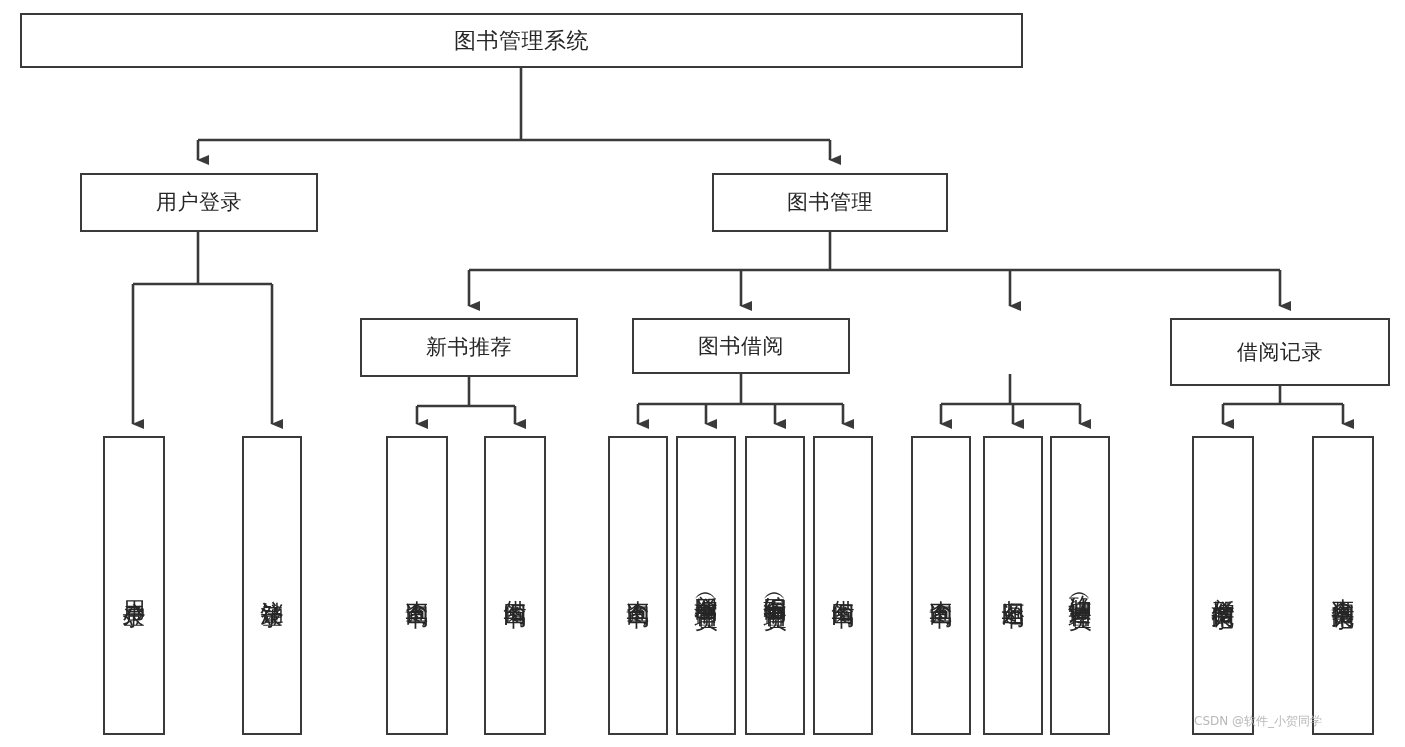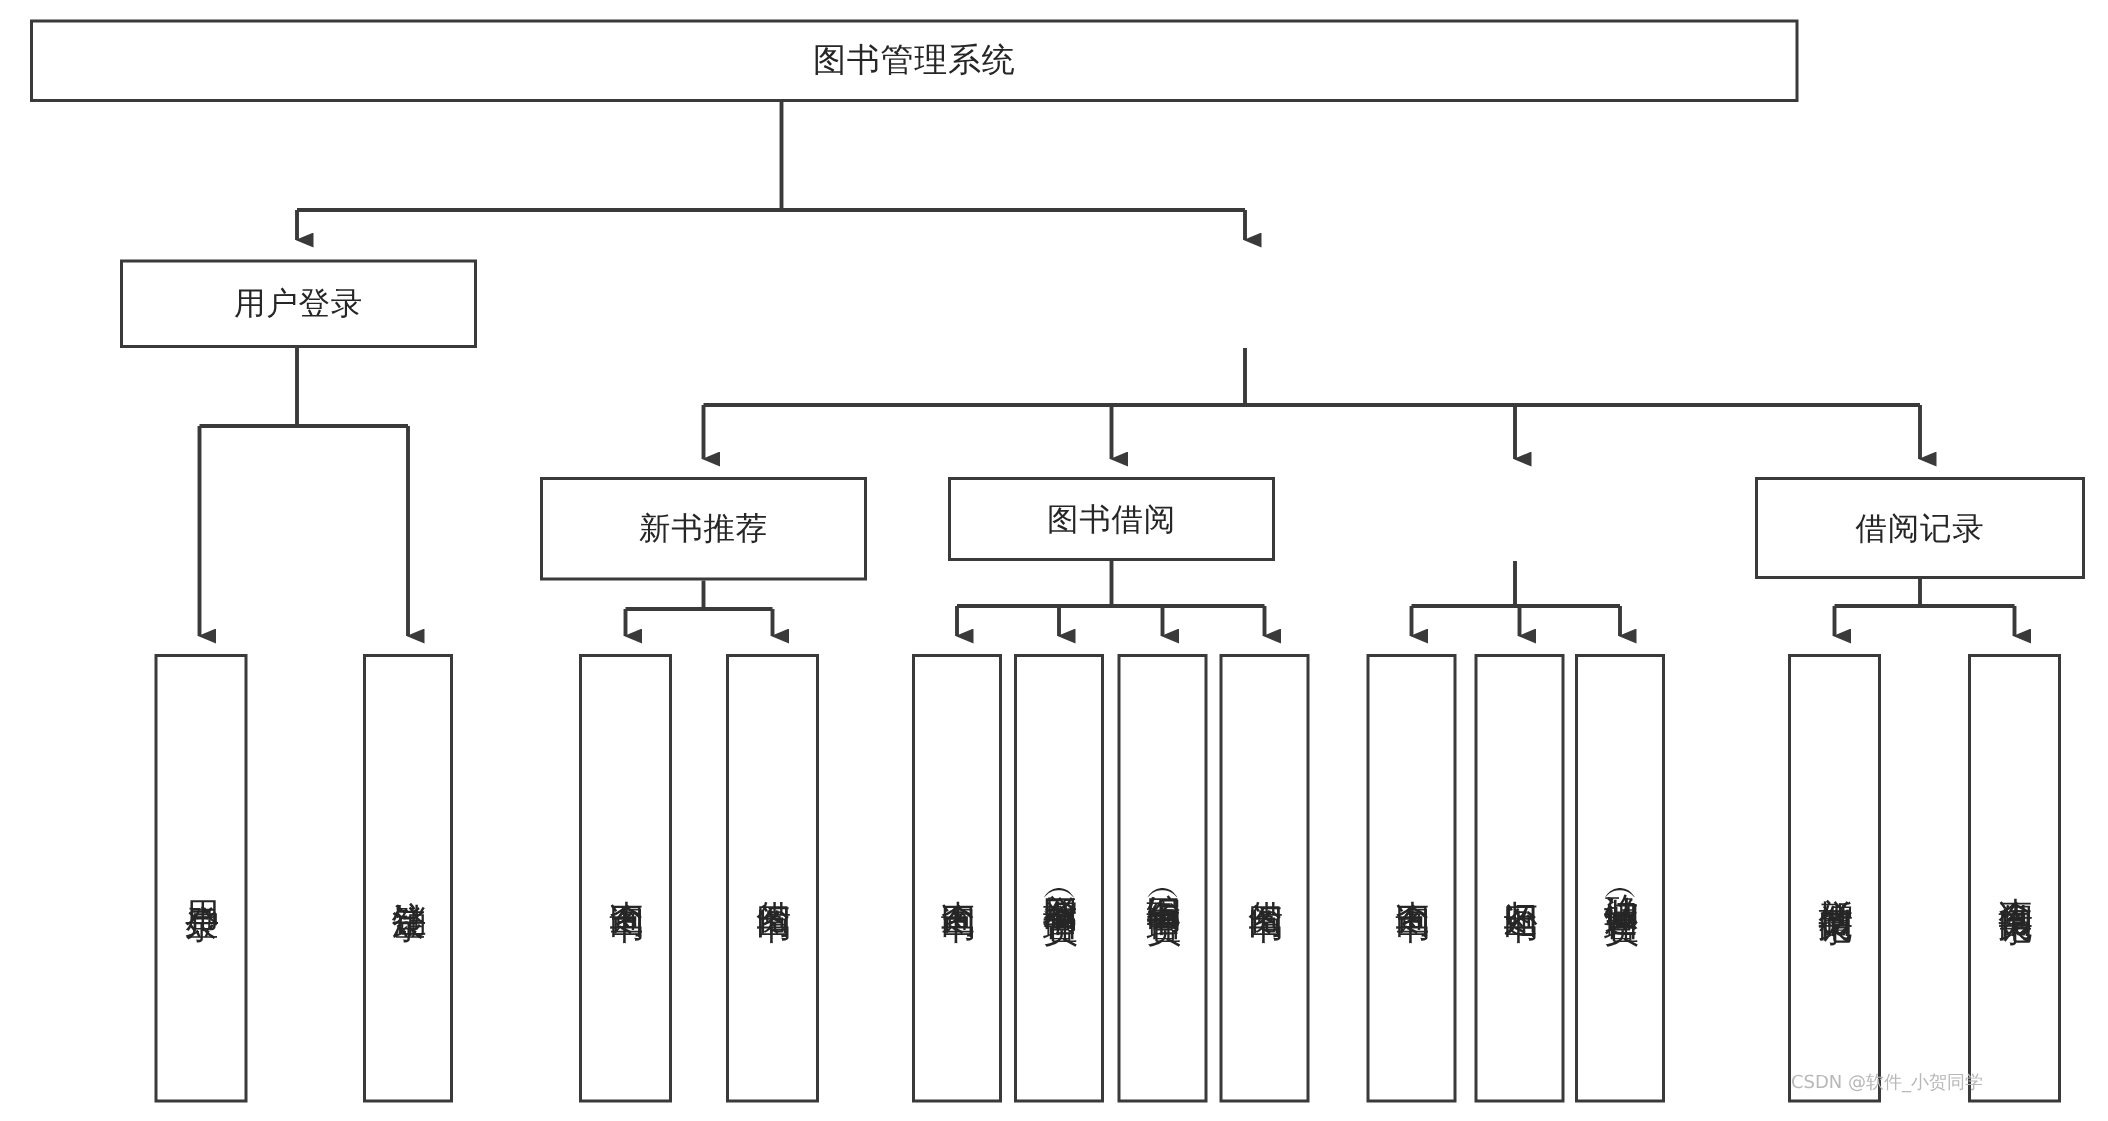--- a/index.html
+++ b/index.html
@@ -120,29 +120,32 @@
       <path d="M1013,404 L1013,424" marker-end="url(#arrow)"></path>
       <path d="M1080,404 L1080,424" marker-end="url(#arrow)"></path>
 
       <path d="M1280,374 L1280,404"></path>
       <path d="M1223,404 L1343,404"></path>
       <path d="M1223,404 L1223,424" marker-end="url(#arrow)"></path>
       <path d="M1343,404 L1343,424" marker-end="url(#arrow)"></path>
     </g>
   </svg>
 
-  <div class="node h root" style="left: 20px; top: 13px; width: 1179px; height: 55px;">
+  <div class="node h root" style="left: 20px; top: 13px; width: 1003px; height: 55px;">
     <span class="label">图书管理系统</span>
   </div>
 
   <div class="node h" style="left: 80px; top: 173px; width: 238px; height: 59px;">
     <span class="label">用户登录</span>
   </div>
+  <div class="node h" style="left: 712px; top: 173px; width: 236px; height: 59px;">
+    <span class="label">图书管理</span>
+  </div>
 
-  <div class="node h" style="left: 360px; top: 318px; width: 218px; height: 69px;">
+  <div class="node h" style="left: 360px; top: 318px; width: 218px; height: 59px;">
     <span class="label">新书推荐</span>
   </div>
   <div class="node h" style="left: 632px; top: 318px; width: 218px; height: 56px;">
     <span class="label">图书借阅</span>
   </div>
   <div class="node h" style="left: 1170px; top: 318px; width: 220px; height: 68px;">
     <span class="label">借阅记录</span>
   </div>
 
   <div class="node v" style="left: 103px; top: 436px; width: 62px; height: 299px;">

